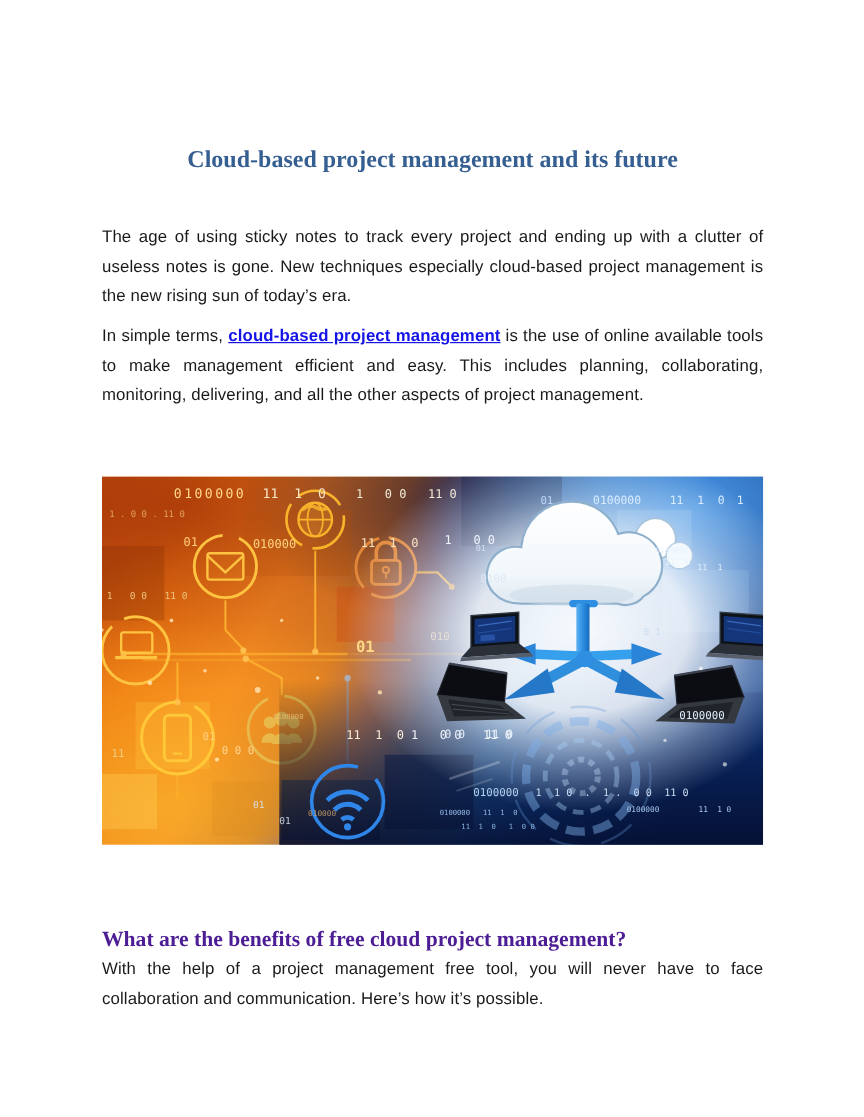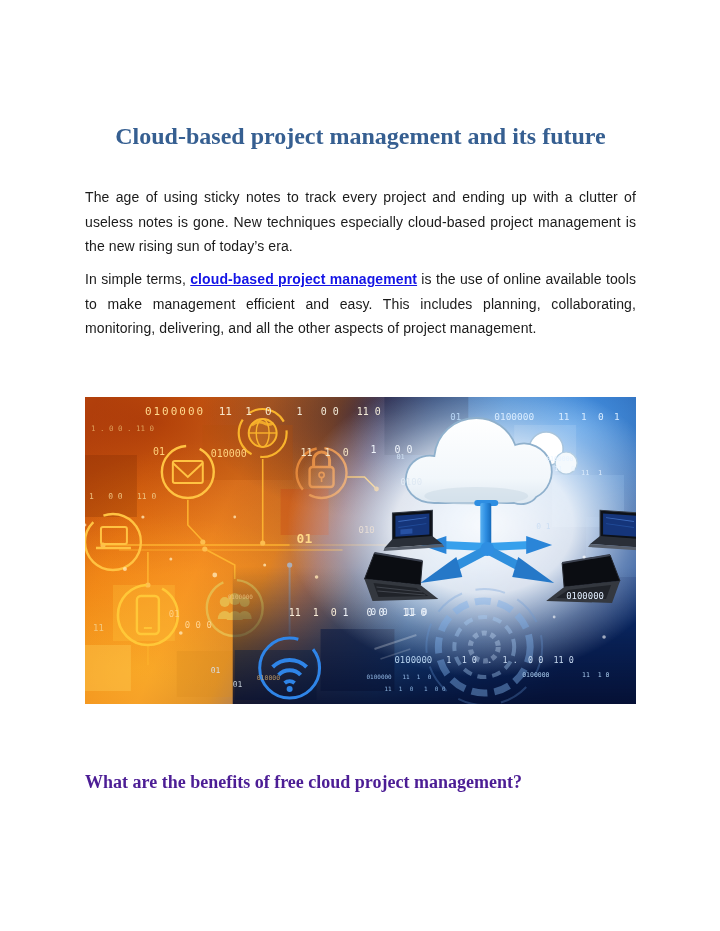--- a/index.html
+++ b/index.html
@@ -1,19 +1,19 @@
 <!DOCTYPE html>
 <html><head>
 <meta charset="utf-8">
 <style>
   html,body{margin:0;padding:0;background:#ffffff;}
   .sheet{position:relative;width:720px;height:931px;background:#ffffff;overflow:hidden;
          font-family:"Liberation Sans",sans-serif;color:#1a1a1a;}
   .doc-title{position:absolute;top:106px;left:85px;width:551px;text-align:center;
-         font-family:"Liberation Serif",serif;font-weight:700;font-size:24px;line-height:28px;}
+         font-family:"Liberation Serif",serif;font-weight:700;font-size:20px;line-height:28px;}
   .body-par{position:absolute;left:85px;width:551px;text-align:justify;
          font-size:14px;line-height:24.5px;letter-spacing:0.1px;}
   .p1{top:171px;}
   .p2{top:253px;}
   .p3{top:781px;}
   .doc-h2{position:absolute;top:755px;left:85px;width:551px;
          font-family:"Liberation Serif",serif;font-weight:700;font-size:18px;line-height:24px;}
   a.doclink{font-weight:700;text-decoration:underline;cursor:pointer;}
   .fig{position:absolute;top:397px;left:85px;width:551px;height:315px;text-align:center;}
   .fig svg{display:block;}
@@ -314,14 +314,15 @@
         <text x="482" y="202" font-size="9" fill="#e2efff">0100000</text>
         <text x="126" y="276" font-size="8" fill="#d8dde2">01</text>
         <text x="148" y="290" font-size="8" fill="#c2cbd4">01</text>
         <text x="172" y="283" font-size="6.5" fill="#caa26a" opacity="0.85">010000</text>
       </g>
     </svg>
   </div>
 
   <h2 class="doc-h2" style="color:#4c1d95">What are the benefits of free cloud project management?</h2>
 
+  <p class="body-par p3">With the help of a project management free tool, you will never have to face collaboration and communication. Here’s how it’s possible.</p>
 
 </div>
 
 </body></html>

